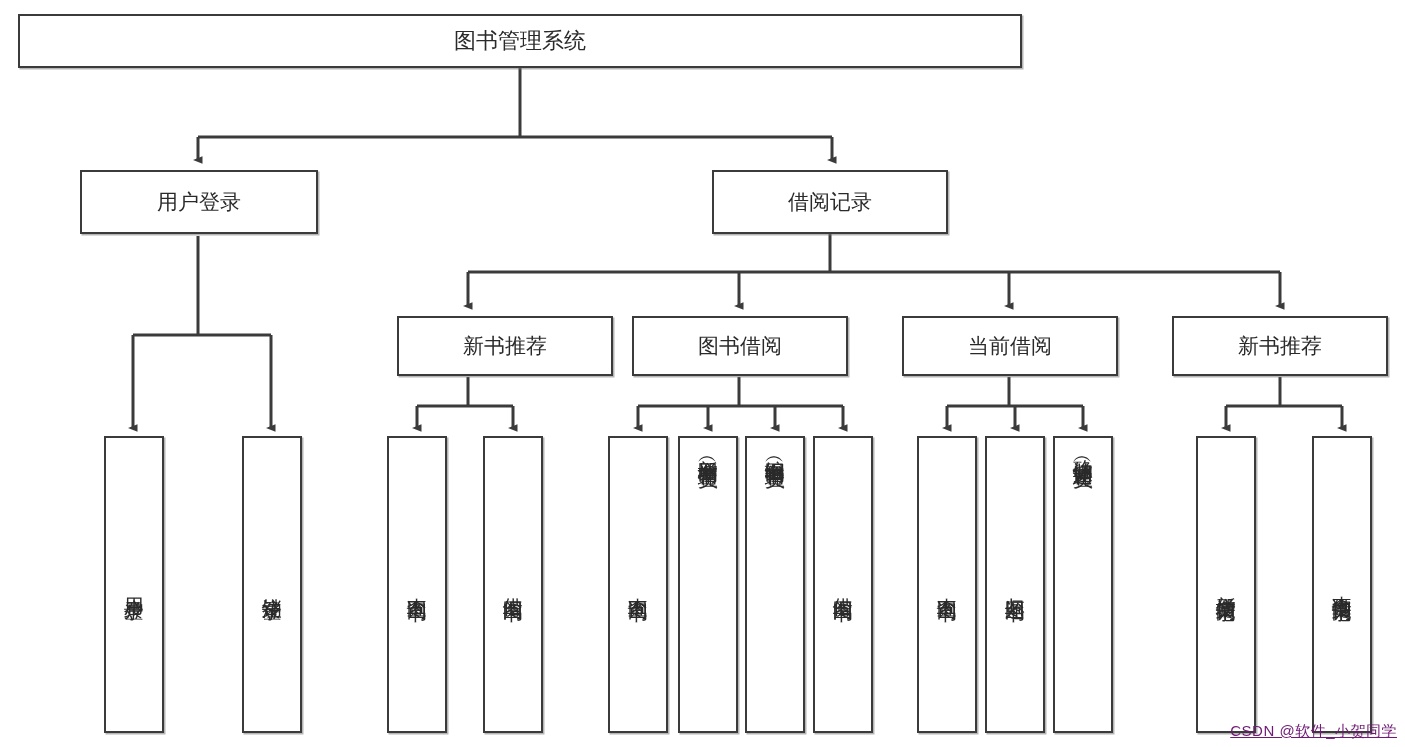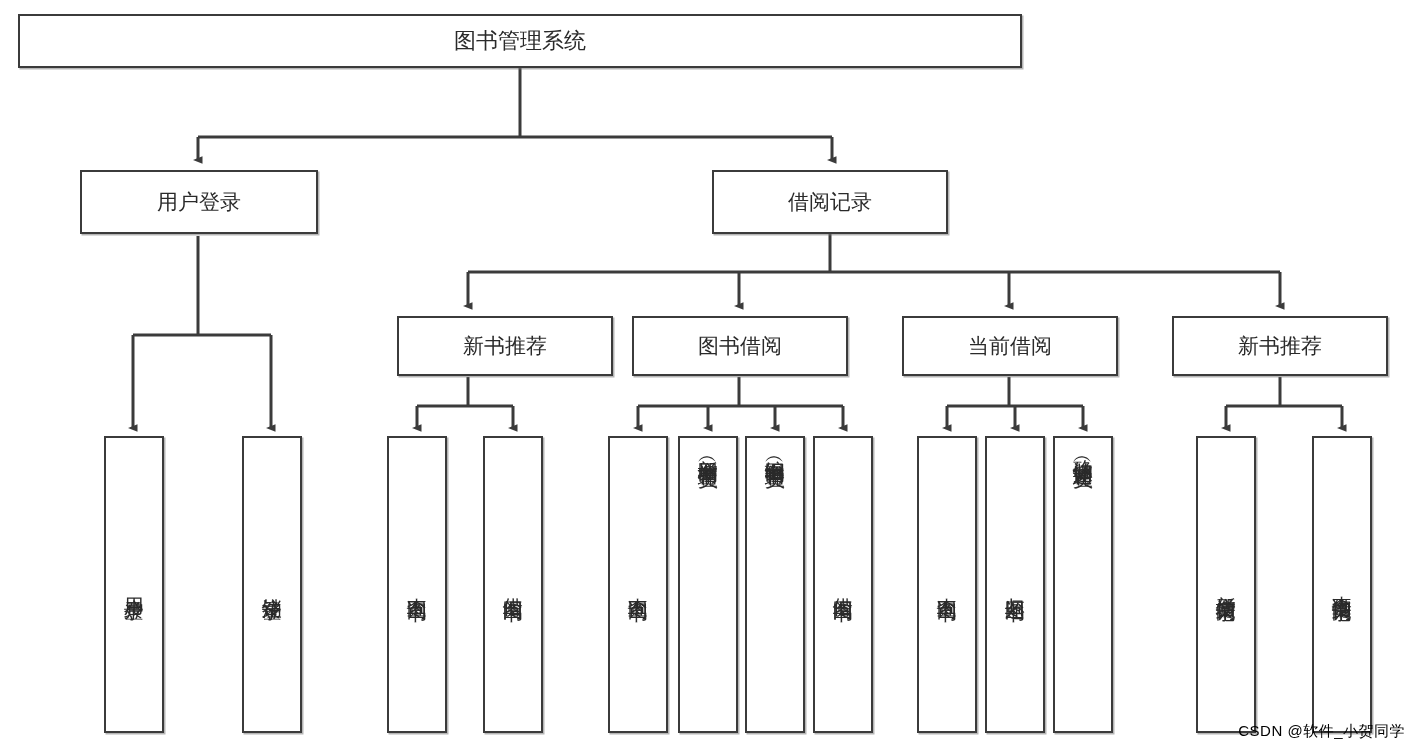--- a/index.html
+++ b/index.html
@@ -60,27 +60,28 @@
     line-height: 1.12;
     letter-spacing: 1.5px;
     white-space: nowrap;
   }
   .node.v.mid {
     align-items: center;
     padding-top: 0;
   }
   #watermark {
     position: absolute;
-    right: 0;
+    right: 8px;
     bottom: 6px;
     font-size: 15px;
-    color: #000000;
+    color: #701a75;
     letter-spacing: 0.5px;
     white-space: nowrap;
     pointer-events: none;
+    text-decoration: underline;
   }
 </style>
 </head>
 <body>
 
 <div id="canvas">
 
   <svg id="edges" viewBox="0 0 1405 747" xmlns="http://www.w3.org/2000/svg">
     <defs>
       <marker id="arrow" markerWidth="10" markerHeight="10" refX="4.2" refY="5" orient="auto" markerUnits="userSpaceOnUse">

